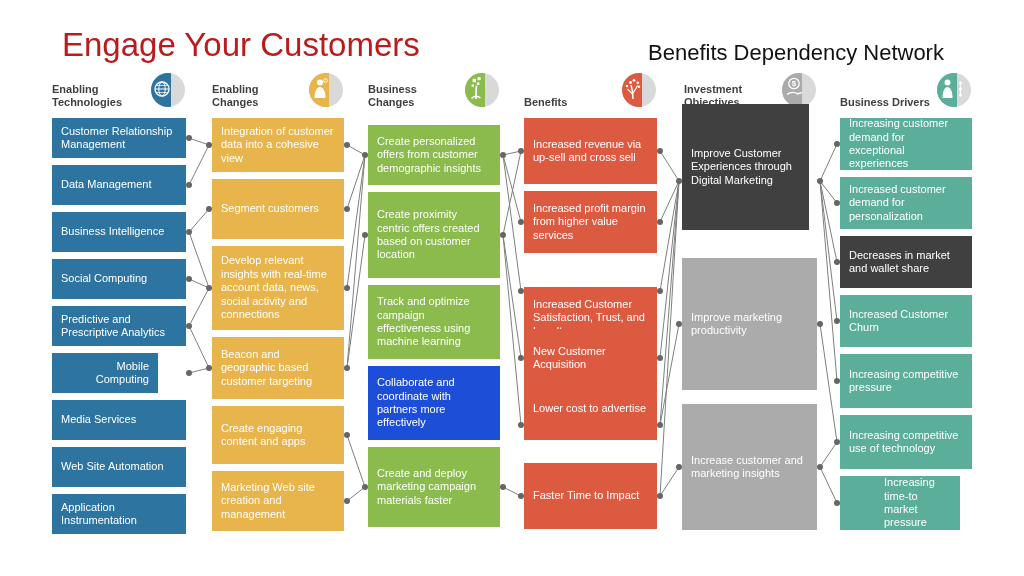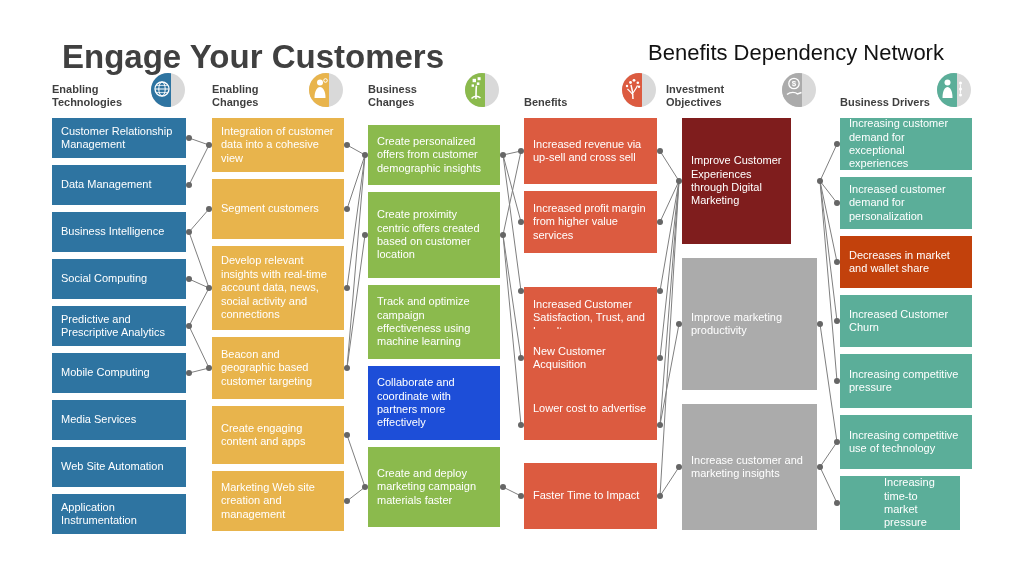--- a/index.html
+++ b/index.html
@@ -1,18 +1,18 @@
 <!DOCTYPE html>
 <html><head>
 <meta charset="utf-8">
 <style>
   html,body{margin:0;padding:0;background:#ffffff;}
   body{width:1024px;height:576px;overflow:hidden;font-family:"Liberation Sans",sans-serif;}
   .canvas{position:relative;width:1024px;height:576px;background:#ffffff;}
-  .title{position:absolute;left:62px;top:26px;font-size:33px;font-weight:700;color:#404040;white-space:nowrap;margin-top:12px;}
+  .title{position:absolute;left:62px;top:26px;font-size:33px;font-weight:400;color:#b91c1c;white-space:nowrap;}
   .subtitle{position:absolute;left:648px;top:40px;font-size:22px;font-weight:400;color:#121212;white-space:nowrap;}
   #connectors{position:absolute;left:0;top:0;width:1024px;height:576px;pointer-events:none;}
   .col-head{position:absolute;height:38px;display:flex;align-items:flex-end;}
   .col-label{font-size:11px;font-weight:bold;color:#3f3f3f;line-height:1.25;}
   .col-icon{position:absolute;width:36px;height:36px;}
   .node{position:absolute;display:flex;align-items:center;box-sizing:border-box;
         padding:4px 9px;color:#ffffff;font-size:11px;line-height:1.22;}
 </style>
 </head>
 <body>
@@ -123,21 +123,21 @@
           <ellipse cx="12" cy="17" rx="3.2" ry="7" fill="none" stroke="#fff" stroke-width="1"></ellipse>
           <line x1="5.4" y1="17" x2="18.6" y2="17" stroke="#fff" stroke-width="1"></line>
           <line x1="6.6" y1="13.4" x2="17.4" y2="13.4" stroke="#fff" stroke-width="0.8"></line>
           <line x1="6.6" y1="20.6" x2="17.4" y2="20.6" stroke="#fff" stroke-width="0.8"></line>
         </svg></div>
       <div class="node" style="left: 52px; top: 118px; width: 134px; height: 40px; background: rgb(46, 116, 161);">Customer Relationship Management</div>
       <div class="node" style="left: 52px; top: 165px; width: 134px; height: 40px; background: rgb(46, 116, 161);">Data Management</div>
       <div class="node" style="left: 52px; top: 212px; width: 134px; height: 40px; background: rgb(46, 116, 161);">Business Intelligence</div>
       <div class="node" style="left: 52px; top: 259px; width: 134px; height: 40px; background: rgb(46, 116, 161);">Social Computing</div>
       <div class="node" style="left: 52px; top: 306px; width: 134px; height: 40px; background: rgb(46, 116, 161);">Predictive and Prescriptive Analytics</div>
-      <div class="node" style="left: 52px; top: 353px; width: 134px; height: 40px; background: rgb(46, 116, 161); text-align: right;">Mobile Computing</div>
+      <div class="node" style="left: 52px; top: 353px; width: 106px; height: 40px; background: rgb(46, 116, 161); text-align: right;">Mobile Computing</div>
       <div class="node" style="left: 52px; top: 400px; width: 134px; height: 40px; background: rgb(46, 116, 161);">Media Services</div>
       <div class="node" style="left: 52px; top: 447px; width: 134px; height: 40px; background: rgb(46, 116, 161);">Web Site Automation</div>
       <div class="node" style="left: 52px; top: 494px; width: 134px; height: 40px; background: rgb(46, 116, 161);">Application Instrumentation</div>
       <div class="col-head" style="left: 212px; top: 72px; width: 92px;">
         <div class="col-label">Enabling Changes</div>
       </div>
       <div class="col-icon" style="left: 308px; top: 72px;"><svg width="36" height="36" viewBox="0 0 36 36" xmlns="http://www.w3.org/2000/svg">
           <defs>
             <clipPath id="cp1">
               <rect x="0" y="0" width="21" height="36"></rect>
@@ -197,36 +197,36 @@
           <circle cx="16.8" cy="10.8" r="1.3" fill="#fff"></circle>
           <circle cx="6" cy="14" r="1.2" fill="#fff"></circle>
           <circle cx="18" cy="14.8" r="1.2" fill="#fff"></circle>
         </svg></div>
       <div class="node" style="left: 524px; top: 118px; width: 133px; height: 66px; background: rgb(220, 91, 64);">Increased revenue via up-sell and cross sell</div>
       <div class="node" style="left: 524px; top: 191px; width: 133px; height: 62px; background: rgb(220, 91, 64);">Increased profit margin from higher value services</div>
       <div class="node" style="left: 524px; top: 260px; width: 133px; height: 62px; background: rgb(220, 91, 64); margin-top: 27px;">Increased Customer Satisfaction, Trust, and Loyalty</div>
       <div class="node" style="left: 524px; top: 329px; width: 133px; height: 58px; background: rgb(220, 91, 64);">New Customer Acquisition</div>
       <div class="node" style="left: 524px; top: 378px; width: 133px; height: 62px; background: rgb(220, 91, 64);">Lower cost to advertise</div>
       <div class="node" style="left: 524px; top: 463px; width: 133px; height: 66px; background: rgb(220, 91, 64);">Faster Time to Impact</div>
-      <div class="col-head" style="left: 666px; top: 72px; width: 95px;">
+      <div class="col-head" style="left: 684px; top: 72px; width: 95px;">
         <div class="col-label">Investment Objectives</div>
       </div>
       <div class="col-icon" style="left: 781px; top: 72px;"><svg width="36" height="36" viewBox="0 0 36 36" xmlns="http://www.w3.org/2000/svg">
           <defs>
             <clipPath id="cp4">
               <rect x="0" y="0" width="21" height="36"></rect>
             </clipPath>
           </defs>
           <circle cx="18" cy="18" r="17" fill="#D9D9D9"></circle>
           <circle cx="18" cy="18" r="17" fill="#ABABAB" clip-path="url(#cp4)"></circle>
           <circle cx="13" cy="11.5" r="5.2" fill="none" stroke="#fff" stroke-width="1.3"></circle>
           <text x="13" y="14.4" text-anchor="middle" font-size="8" font-weight="bold" fill="#fff" font-family="Liberation Sans, sans-serif">$</text>
           <path d="M6 22.5 C9.5 19.5 14.5 20 16.5 22 L20.5 20.5" stroke="#fff" stroke-width="1.4" fill="none"></path>
         </svg></div>
-      <div class="node" style="left: 682px; top: 118px; width: 109px; height: 126px; background: #7f1d1d;">Improve Customer Experiences through Digital Marketing</div>
+      <div class="node" style="left: 682px; top: 104px; width: 127px; height: 126px; background: #404040;">Improve Customer Experiences through Digital Marketing</div>
       <div class="node" style="left: 682px; top: 258px; width: 135px; height: 132px; background: rgb(171, 171, 171);">Improve marketing productivity</div>
       <div class="node" style="left: 682px; top: 404px; width: 135px; height: 126px; background: rgb(171, 171, 171);">Increase customer and marketing insights</div>
       <div class="col-head" style="left: 840px; top: 72px; width: 92px;">
         <div class="col-label">Business Drivers</div>
       </div>
       <div class="col-icon" style="left: 936px; top: 72px;"><svg width="36" height="36" viewBox="0 0 36 36" xmlns="http://www.w3.org/2000/svg">
           <defs>
             <clipPath id="cp5">
               <rect x="0" y="0" width="21" height="36"></rect>
             </clipPath>
@@ -235,19 +235,19 @@
           <circle cx="18" cy="18" r="17" fill="#5BAE99" clip-path="url(#cp5)"></circle>
           <circle cx="11.5" cy="10.5" r="3" fill="#fff"></circle>
           <path d="M6.5 26 C6.5 18.5 9 15 11.5 15 C14 15 16.5 18.5 16.5 26 Z" fill="#fff"></path>
           <circle cx="24.5" cy="11" r="1.5" fill="#fff"></circle>
           <circle cx="24.5" cy="17" r="1.5" fill="#fff"></circle>
           <circle cx="24.5" cy="23" r="1.5" fill="#fff"></circle>
           <line x1="24.5" y1="12.5" x2="24.5" y2="21.5" stroke="#fff" stroke-width="0.9"></line>
         </svg></div>
       <div class="node" style="left: 840px; top: 118px; width: 132px; height: 52px; background: rgb(91, 174, 153);">Increasing customer demand for exceptional experiences</div>
       <div class="node" style="left: 840px; top: 177px; width: 132px; height: 52px; background: rgb(91, 174, 153);">Increased customer demand for personalization</div>
-      <div class="node" style="left: 840px; top: 236px; width: 132px; height: 52px; background: #c2410c;">Decreases in market and wallet share</div>
+      <div class="node" style="left: 840px; top: 236px; width: 132px; height: 52px; background: #404040;">Decreases in market and wallet share</div>
       <div class="node" style="left: 840px; top: 295px; width: 132px; height: 52px; background: rgb(91, 174, 153);">Increased Customer Churn</div>
       <div class="node" style="left: 840px; top: 354px; width: 132px; height: 54px; background: rgb(91, 174, 153);">Increasing competitive pressure</div>
       <div class="node" style="left: 840px; top: 415px; width: 132px; height: 54px; background: rgb(91, 174, 153);">Increasing competitive use of technology</div>
       <div class="node" style="left: 840px; top: 476px; width: 120px; height: 54px; background: rgb(91, 174, 153); padding-left: 44px;">Increasing time-to market pressure</div>
     </div>
 </div>
 
 </body></html>

